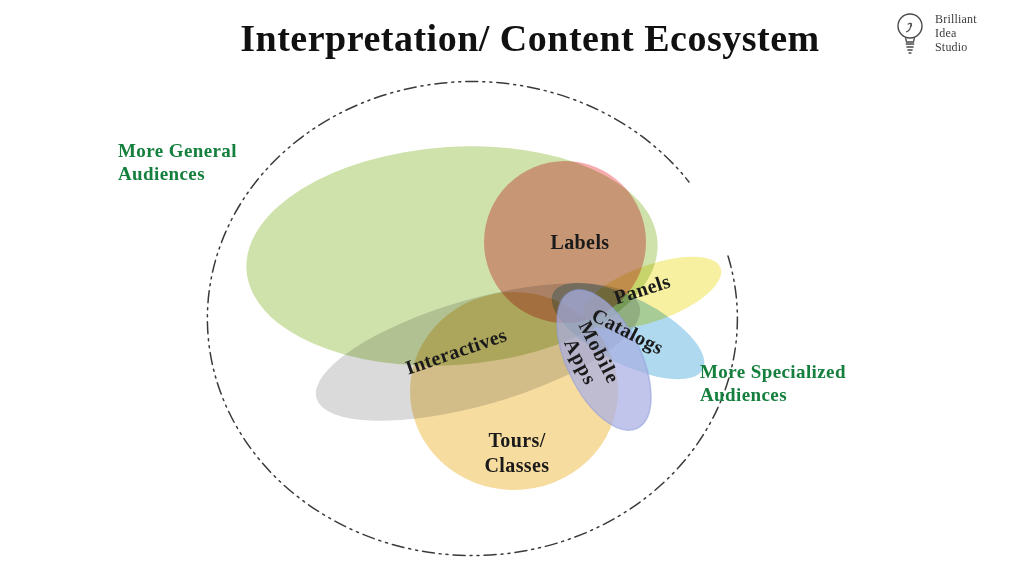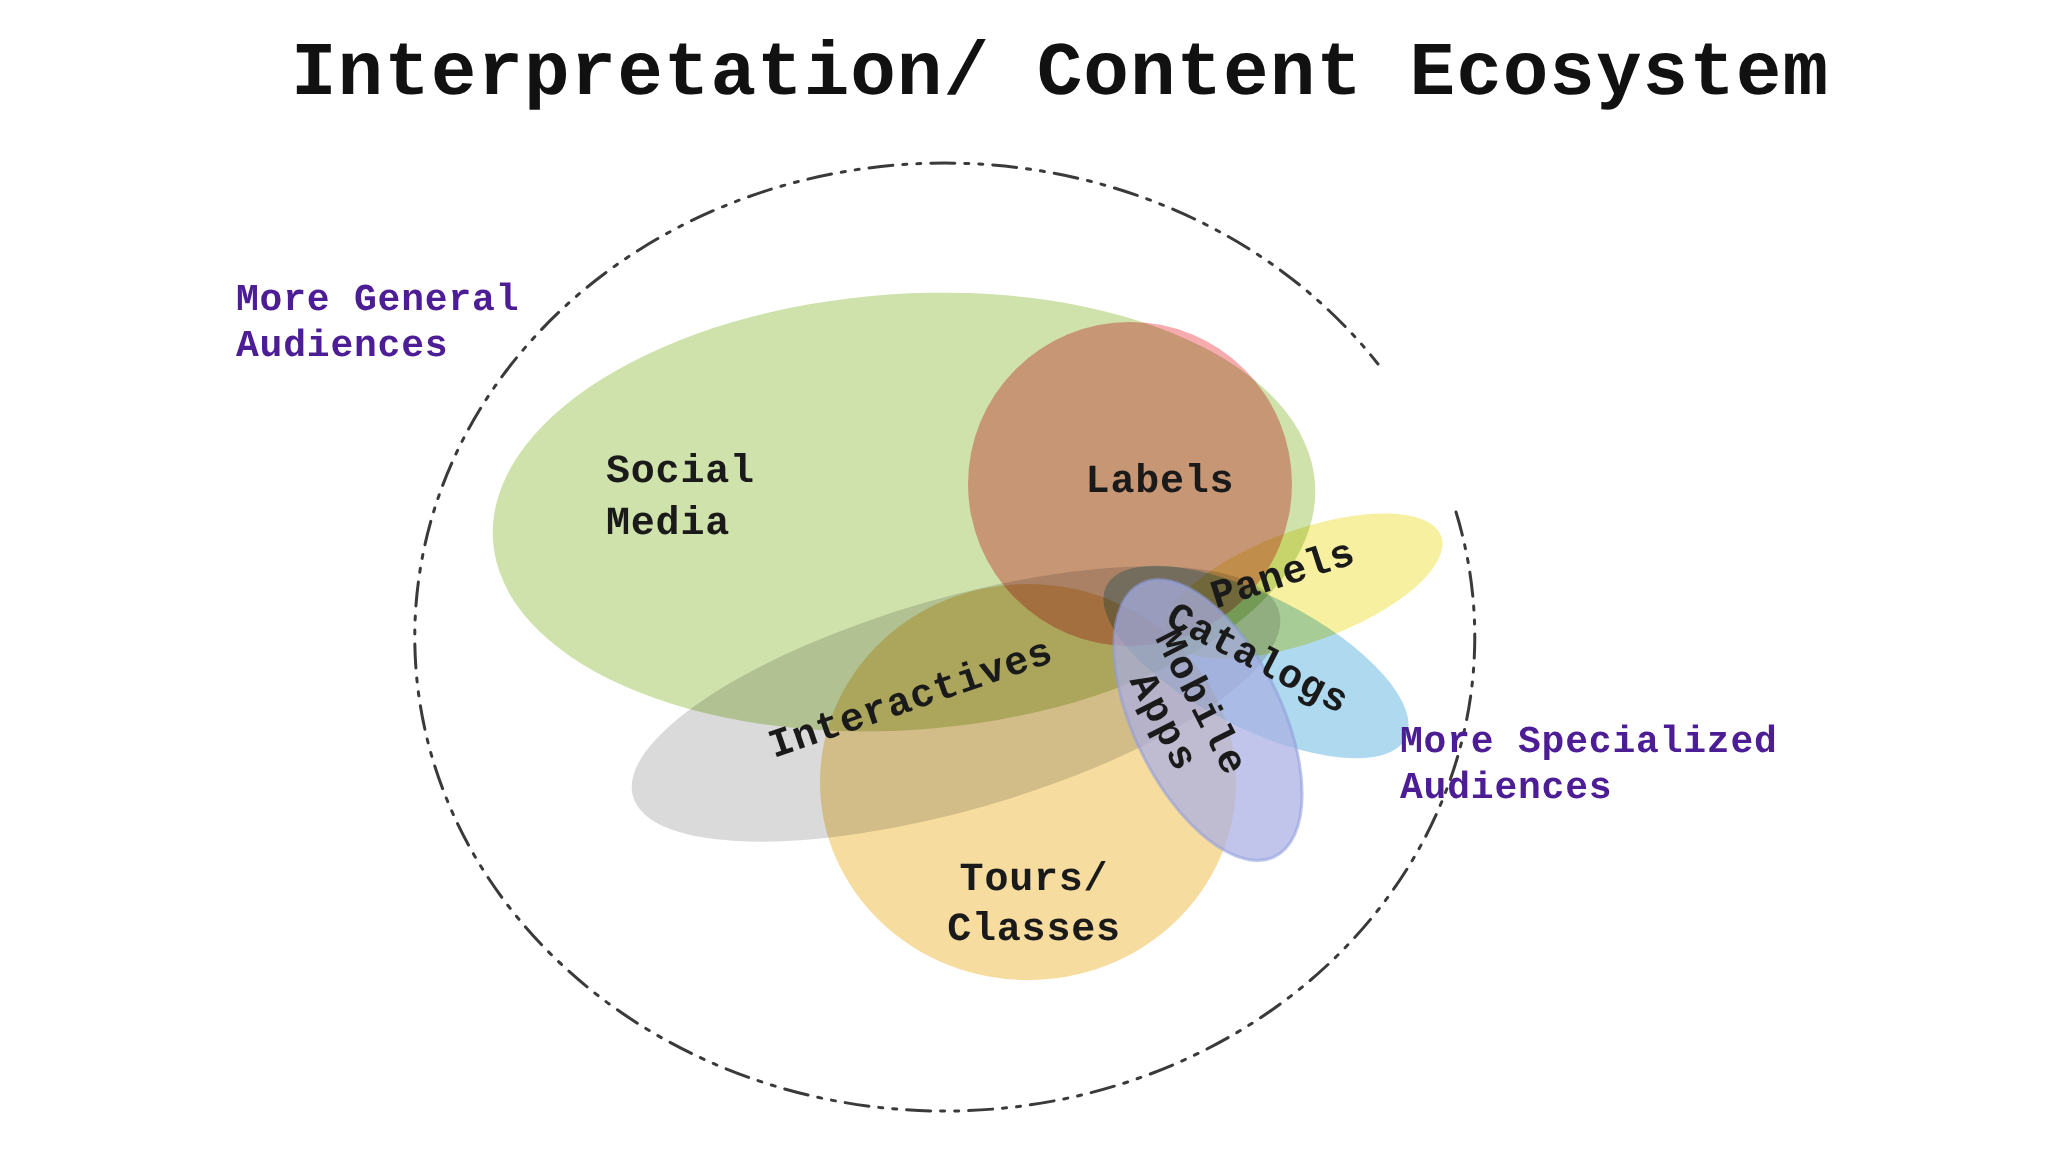--- a/index.html
+++ b/index.html
@@ -1,33 +1,33 @@
 <!DOCTYPE html>
 <html><head>
 <meta charset="utf-8">
 <style>
   html,body{margin:0;padding:0;background:#fff;}
   .frame{
     position:relative;width:1024px;height:576px;background:#ffffff;
-    overflow:hidden;font-family:Liberation Mono, monospace;
+    overflow:hidden;font-family:Liberation Serif, serif;
   }
   .shapes{position:absolute;left:0;top:0;}
   .mult{mix-blend-mode:multiply;}
   .title{
     position:absolute;left:36px;top:16px;width:988px;text-align:center;
     font-size:38px;font-weight:700;letter-spacing:.5px;color:#111;
     white-space:pre-line;
   }
   .lbl{
     position:absolute;color:#1a1a1a;font-size:20px;font-weight:600;
     letter-spacing:.4px;line-height:26px;white-space:pre-line;
   }
   .center{transform:translate(-50%,-50%);text-align:center;}
   .ann{
-    position:absolute;color:#4c1d95;font-size:19px;font-weight:600;
+    position:absolute;color:#15803d;font-size:19px;font-weight:600;
     letter-spacing:.4px;line-height:23px;white-space:pre-line;
   }
   .logo{position:absolute;left:893px;top:8px;display:flex;align-items:flex-start;}
   .logo-text{
     margin-left:6px;margin-top:4px;font-size:12px;line-height:14px;color:#3c3c3c;
     letter-spacing:.2px;white-space:pre-line;font-weight:400;
   }
 </style>
 </head>
 <body>
@@ -43,28 +43,38 @@
     <ellipse class="mult" cx="652" cy="293" rx="73" ry="28" transform="rotate(-20 652 293)" fill="#f6f0a0"></ellipse>
     <ellipse class="mult" cx="628" cy="331" rx="84" ry="33" transform="rotate(27 628 331)" fill="#aed9ee"></ellipse>
     <ellipse class="mult" cx="478" cy="352" rx="168" ry="53" transform="rotate(-16 478 352)" fill="#dadada"></ellipse>
     <ellipse class="mult" cx="514" cy="391" rx="104" ry="99" fill="#f6dc9e"></ellipse>
 
     <ellipse cx="604" cy="360" rx="76" ry="37" fill-opacity="0.72" stroke-opacity="0.55" stroke-width="1.5" transform="rotate(64 604 360)" fill="#a9afe3" stroke="#8e9cdb"></ellipse>
   </svg>
 
   <div class="title">Interpretation/ Content Ecosystem</div>
 
+  <div class="logo">
+    <svg width="36" height="52" viewBox="0 0 36 52">
+      <circle cx="17" cy="18" r="12" fill="none" stroke="#4a4a4a" stroke-width="1.4"></circle>
+      <path d="M13 24 q5 -1 5 -9" fill="none" stroke="#4a4a4a" stroke-width="1.1"></path>
+      <path d="M18 15 l-3.4 1.2 M18 15 l0.6 3.4" fill="none" stroke="#4a4a4a" stroke-width="1.1"></path>
+      <path d="M12.5 29.5 l1 4.5 h7 l1 -4.5" fill="none" stroke="#4a4a4a" stroke-width="1.3"></path>
+      <path d="M12.8 36 h8.4 M13.4 39 h7.2 M14.4 42 h5.2 M15.6 45 h2.8" fill="none" stroke="#4a4a4a" stroke-width="1.3"></path>
+    </svg>
+    <div class="logo-text">Brilliant
+Idea
+Studio</div>
+  </div>
 
   <div class="ann" style="left:118px;top:139px;">More General
 Audiences</div>
   <div class="ann" style="left:700px;top:360px;">More Specialized
 Audiences</div>
 
-  <div class="lbl" style="left:303px;top:224px;">Social
-Media</div>
   <div class="lbl center" style="left:580px;top:242px;">Labels</div>
   <div class="lbl center" style="left:642px;top:289px;transform:translate(-50%,-50%) rotate(-18deg);">Panels</div>
   <div class="lbl center" style="left:628px;top:331px;transform:translate(-50%,-50%) rotate(27deg);">Catalogs</div>
   <div class="lbl center" style="left:456px;top:351px;transform:translate(-50%,-50%) rotate(-19deg);">Interactives</div>
   <div class="lbl center" style="left:517px;top:420px;line-height:25px;margin-top:33px;">Tours/
 Classes</div>
   <div class="lbl center" style="left:590px;top:357px;line-height:21px;letter-spacing:1.2px;transform:translate(-50%,-50%) rotate(63deg);">Mobile
 Apps</div>
 
 </div>

